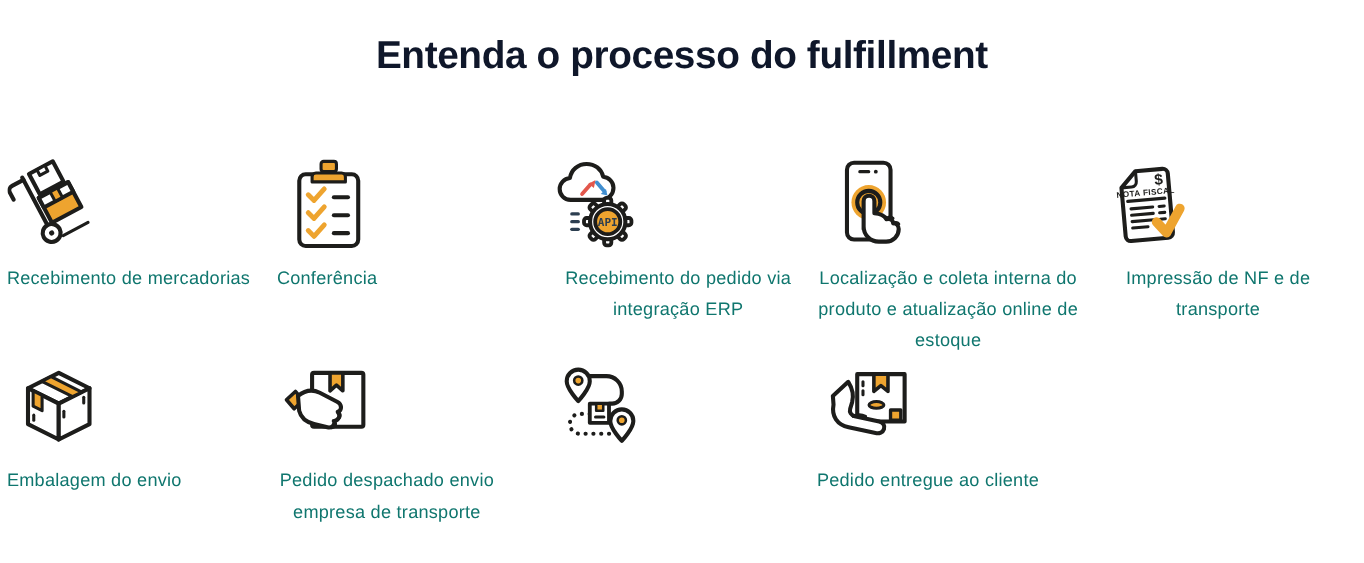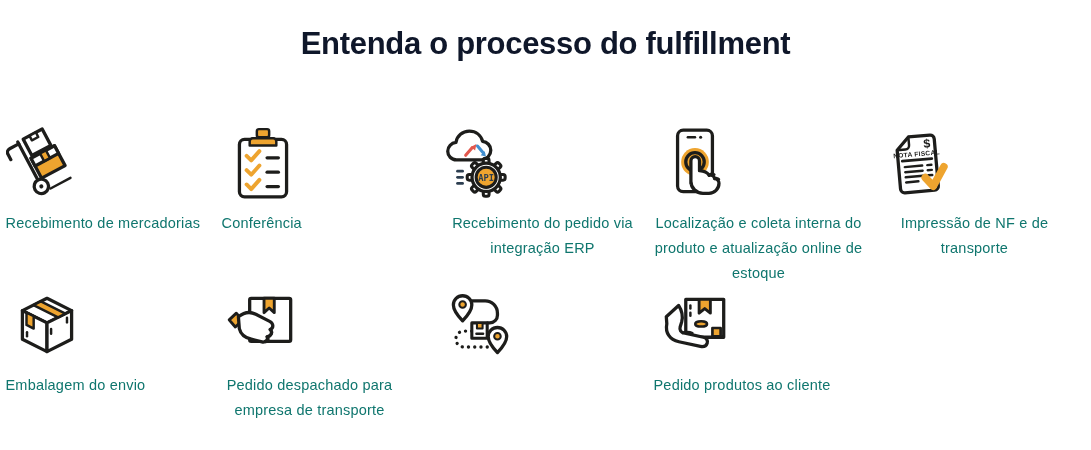--- a/index.html
+++ b/index.html
@@ -170,21 +170,21 @@
     <div class="icon-slot">
       <svg class="ico" viewBox="0 0 80 80">
         <rect class="fw" x="27" y="12" width="40" height="42" rx="1.5"></rect>
         <polygon class="fa" stroke-width="2.8" points="41,12 51,12 51,26 46,21.5 41,26"></polygon>
         <polygon class="fa" stroke-width="2.8" points="7,33 14,26.5 20,33.5 13,40"></polygon>
         <path class="fw" d="M16 30 c5.5 -4.5 11 -5.5 17 -2.5 l13.5 7 c4 2 4 6.5 0.5 8 c2.5 2.5 1 6.5 -2.8 7 c1 3 -1.8 5.8 -5.2 5 l-10.5 -2.6 c-6.3 -1.6 -10.3 -5 -11.6 -10.4 z"></path>
         <path class="thin" d="M46.8 42.5 c2.8 1.2 2.8 4.6 -0.4 5.6"></path>
         <path class="thin" d="M43.5 49.5 c2.6 1.2 2.3 4.4 -0.8 5.2"></path>
       </svg>
     </div>
-    <div class="step-label narrow">Pedido despachado para empresa de transporte</div>
+    <div class="step-label narrow">Pedido despachado envio empresa de transporte</div>
   </div>
 
   <div class="step-cell">
     <div class="icon-slot">
       <svg class="ico" viewBox="0 0 80 80">
         <path d="M33.5 14.5 H46 a12 12 0 0 1 12 12 v2 a7.5 7.5 0 0 1 -7.5 7.5 H48.5"></path>
         <path stroke-dasharray="0.1 6" d="M33 44 h-8 a7.5 7.5 0 0 0 -7.5 7.5 v0.5 a7.5 7.5 0 0 0 7.5 7.5 H58"></path>
         <path class="fw" d="M24 34 c0 0 -9 -9.5 -9 -15.5 a9 9 0 0 1 18 0 c0 6 -9 15.5 -9 15.5 z"></path>
         <circle class="fa" cx="24" cy="18" r="3.2" stroke-width="2"></circle>
         <rect class="fw" x="33" y="36" width="15" height="15" stroke-width="3"></rect>
@@ -202,16 +202,16 @@
         <rect class="fw" x="31" y="13" width="37" height="37"></rect>
         <polygon class="fa" stroke-width="2.8" points="44,13 55,13 55,26.5 49.5,22 44,26.5"></polygon>
         <line class="thin" x1="35.5" y1="19" x2="35.5" y2="22"></line>
         <line class="thin" x1="35.5" y1="26" x2="35.5" y2="29"></line>
         <ellipse class="fa" cx="46" cy="37" rx="5.8" ry="2.6" stroke-width="2.4"></ellipse>
         <rect class="fa" x="57" y="41" width="8" height="8" stroke-width="2.6"></rect>
         <path class="fw" d="M12 30 L24 19 c3.5 5.5 4.5 10.5 3 16 l-1.5 5 c-0.8 2.8 0.8 5.2 3.6 5.8 l19 4.2 c3.4 0.8 4.6 3.4 3.8 5.8 c-0.9 2.6 -3.6 3.8 -6.6 3.2 l-21 -4.6 c-9 -2 -13.5 -8.6 -11.8 -17.6 z"></path>
         <path class="thin" d="M28 46 c3 -1.5 6.5 -1.5 9.5 0"></path>
       </svg>
     </div>
-    <div class="step-label">Pedido produtos ao cliente</div>
+    <div class="step-label">Pedido entregue ao cliente</div>
   </div>
 
 </div>
 
 </body></html>

